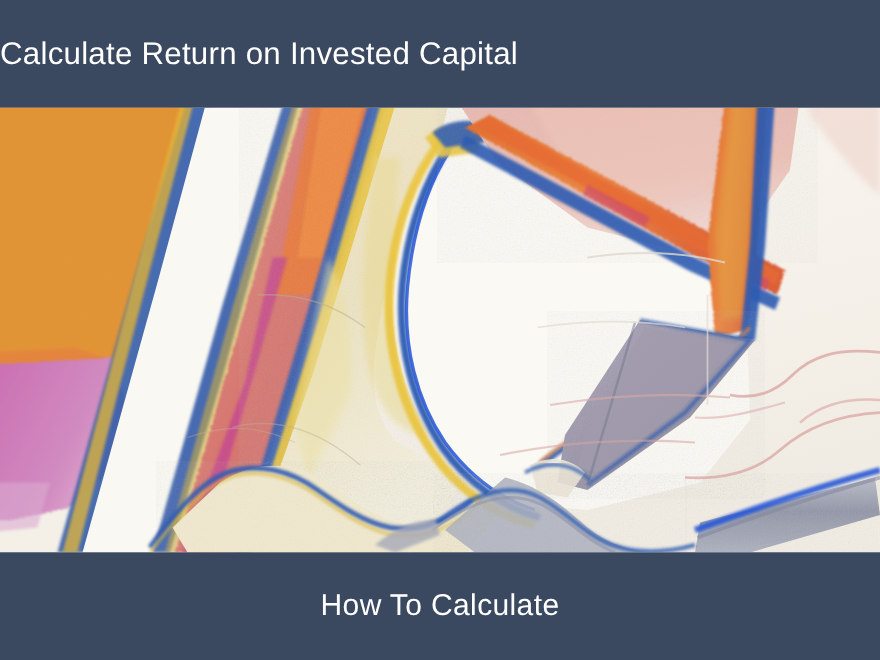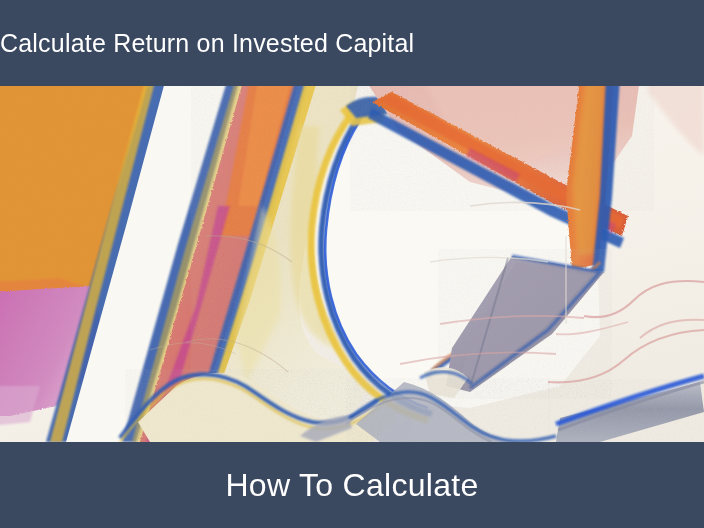--- a/index.html
+++ b/index.html
@@ -63,21 +63,21 @@
     height: 86px;
     background: #3a4860;
     display: flex;
     align-items: center;
     justify-content: center;
     z-index: 5;
   }
   .footer-title {
     color: #ffffff;
     font-family: "Liberation Sans", sans-serif;
-    font-size: 32px;
+    font-size: 24px;
     font-weight: 400;
     letter-spacing: 0.3px;
     line-height: 1;
     text-align: center;
     white-space: nowrap;
   }
 </style>
 </head>
 <body>
 

